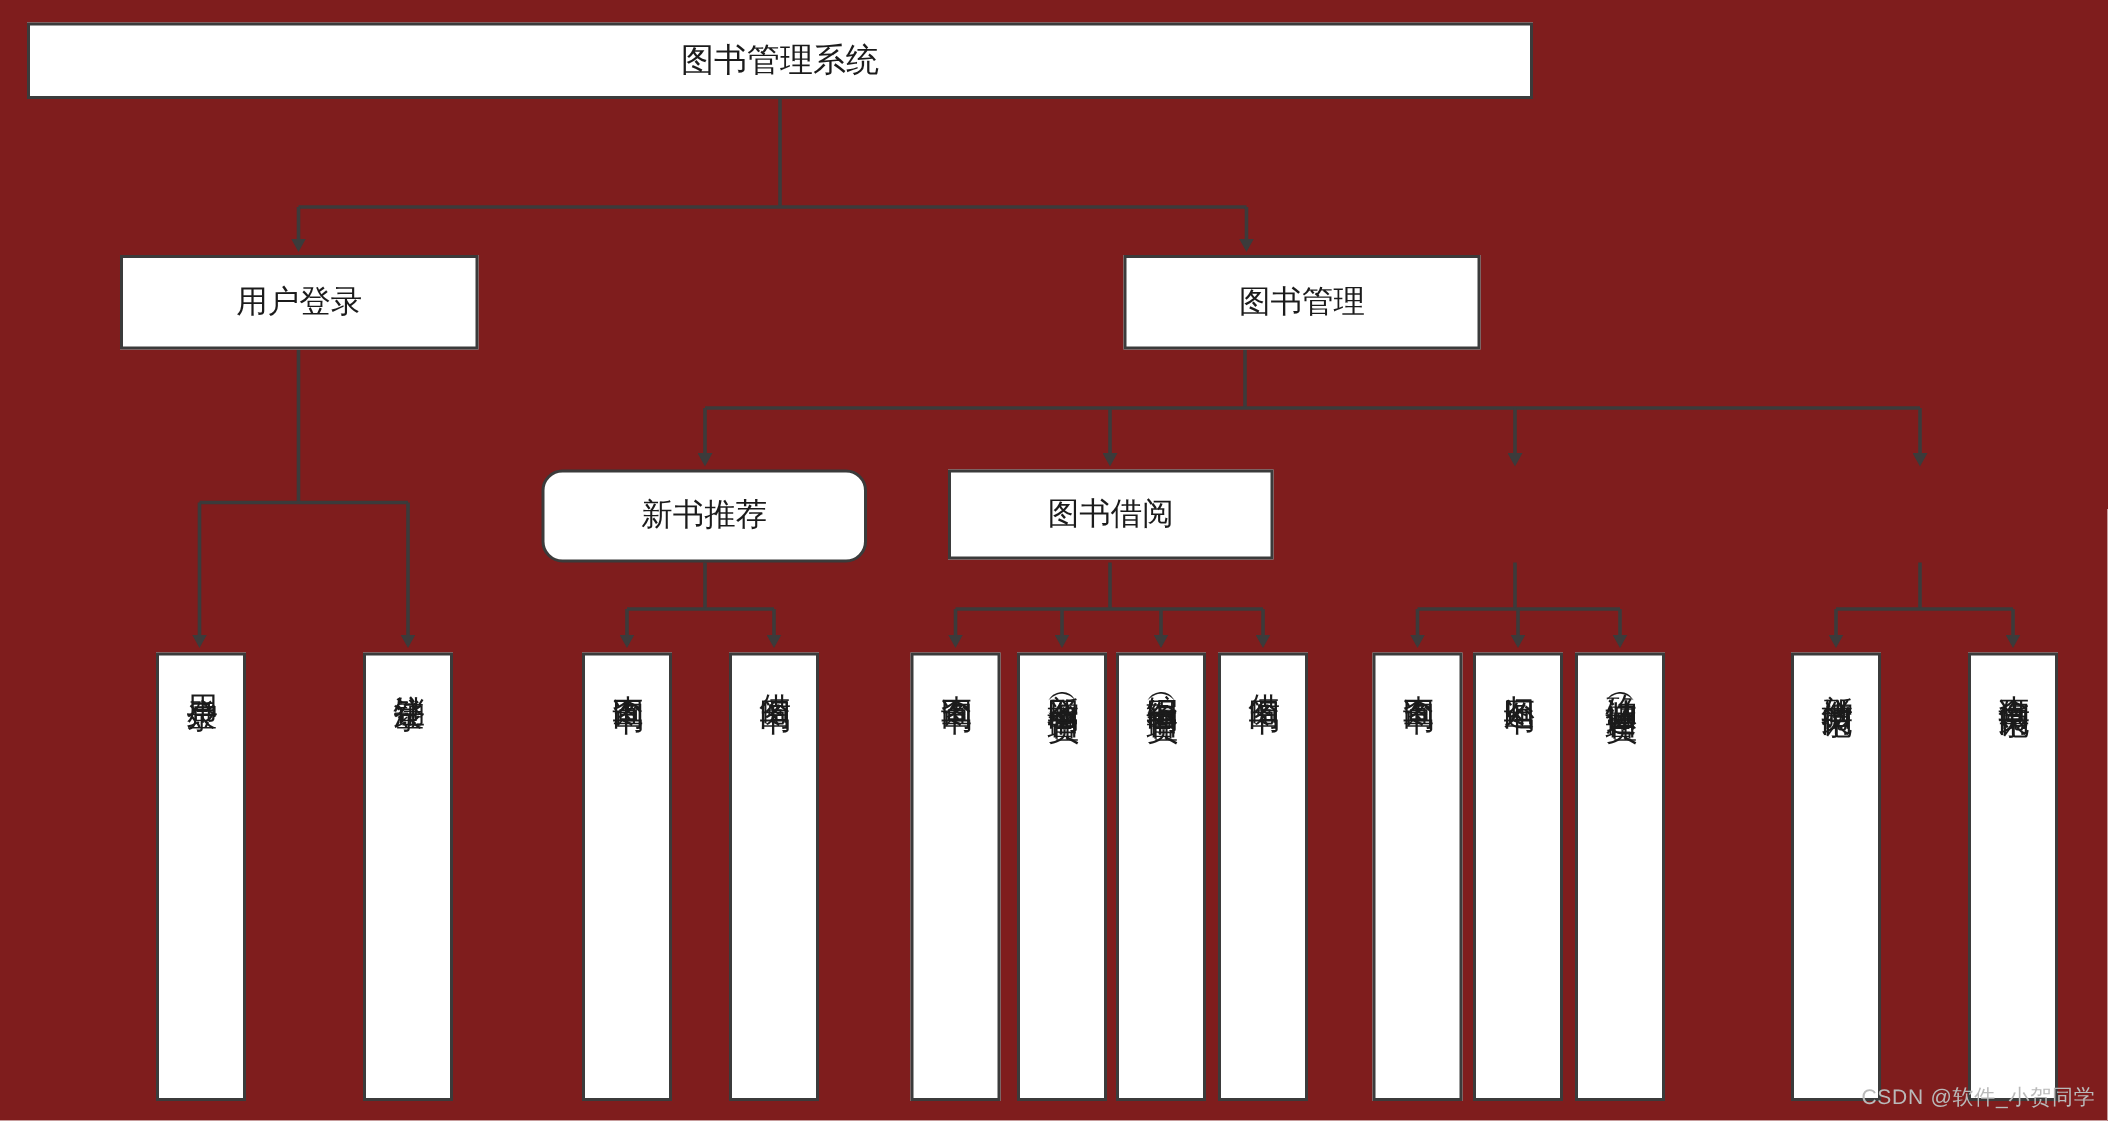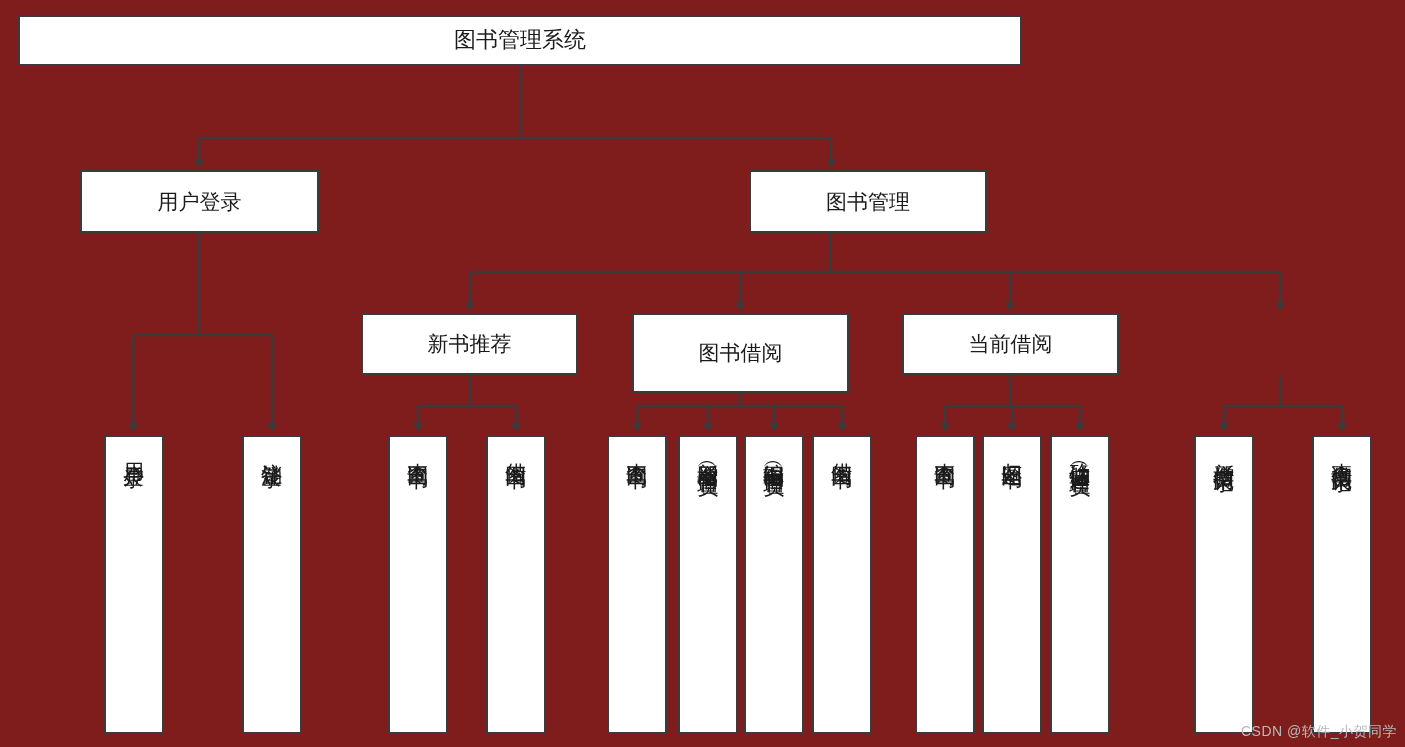--- a/index.html
+++ b/index.html
@@ -124,28 +124,25 @@
     <span class="label">图书管理系统</span>
   </div>
 
   <div class="node lvl1" style="left:80px; top:170px; width:239px; height:63px;">
     <span class="label">用户登录</span>
   </div>
   <div class="node lvl1" style="left:711px; top:170px; width:238px; height:63px;margin-left:38px;">
     <span class="label">图书管理</span>
   </div>
 
-  <div class="node lvl2" style="left:361px; top:313px; width:217px; height:62px;">
+  <div class="node lvl2" style="left:361px; top:313px; width:217px; height:62px;border-radius:14px;">
     <span class="label">新书推荐</span>
   </div>
-  <div class="node lvl2" style="left:632px; top:313px; width:217px; height:80px;text-align:right;">
+  <div class="node lvl2" style="left:632px; top:313px; width:217px; height:60px;text-align:right;">
     <span class="label">图书借阅</span>
-  </div>
-  <div class="node lvl2" style="left:902px; top:313px; width:217px; height:62px;">
-    <span class="label">当前借阅</span>
   </div>
 
   <div class="node leaf" style="left:104px; top:435px; width:60px; height:299px;">
     <span class="label">用户登录</span>
   </div>
   <div class="node leaf" style="left:242px; top:435px; width:60px; height:299px;">
     <span class="label">注销登录</span>
   </div>
 
   <div class="node leaf" style="left:388px; top:435px; width:60px; height:299px;">

